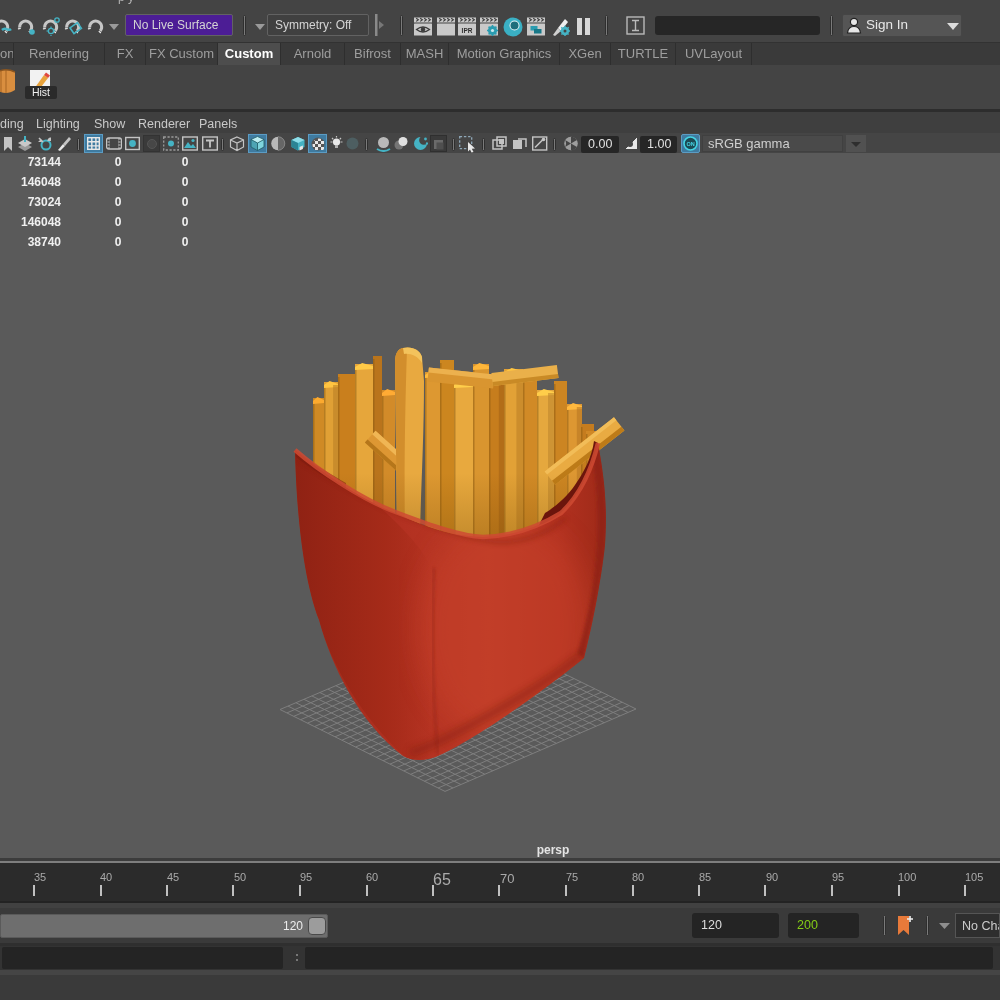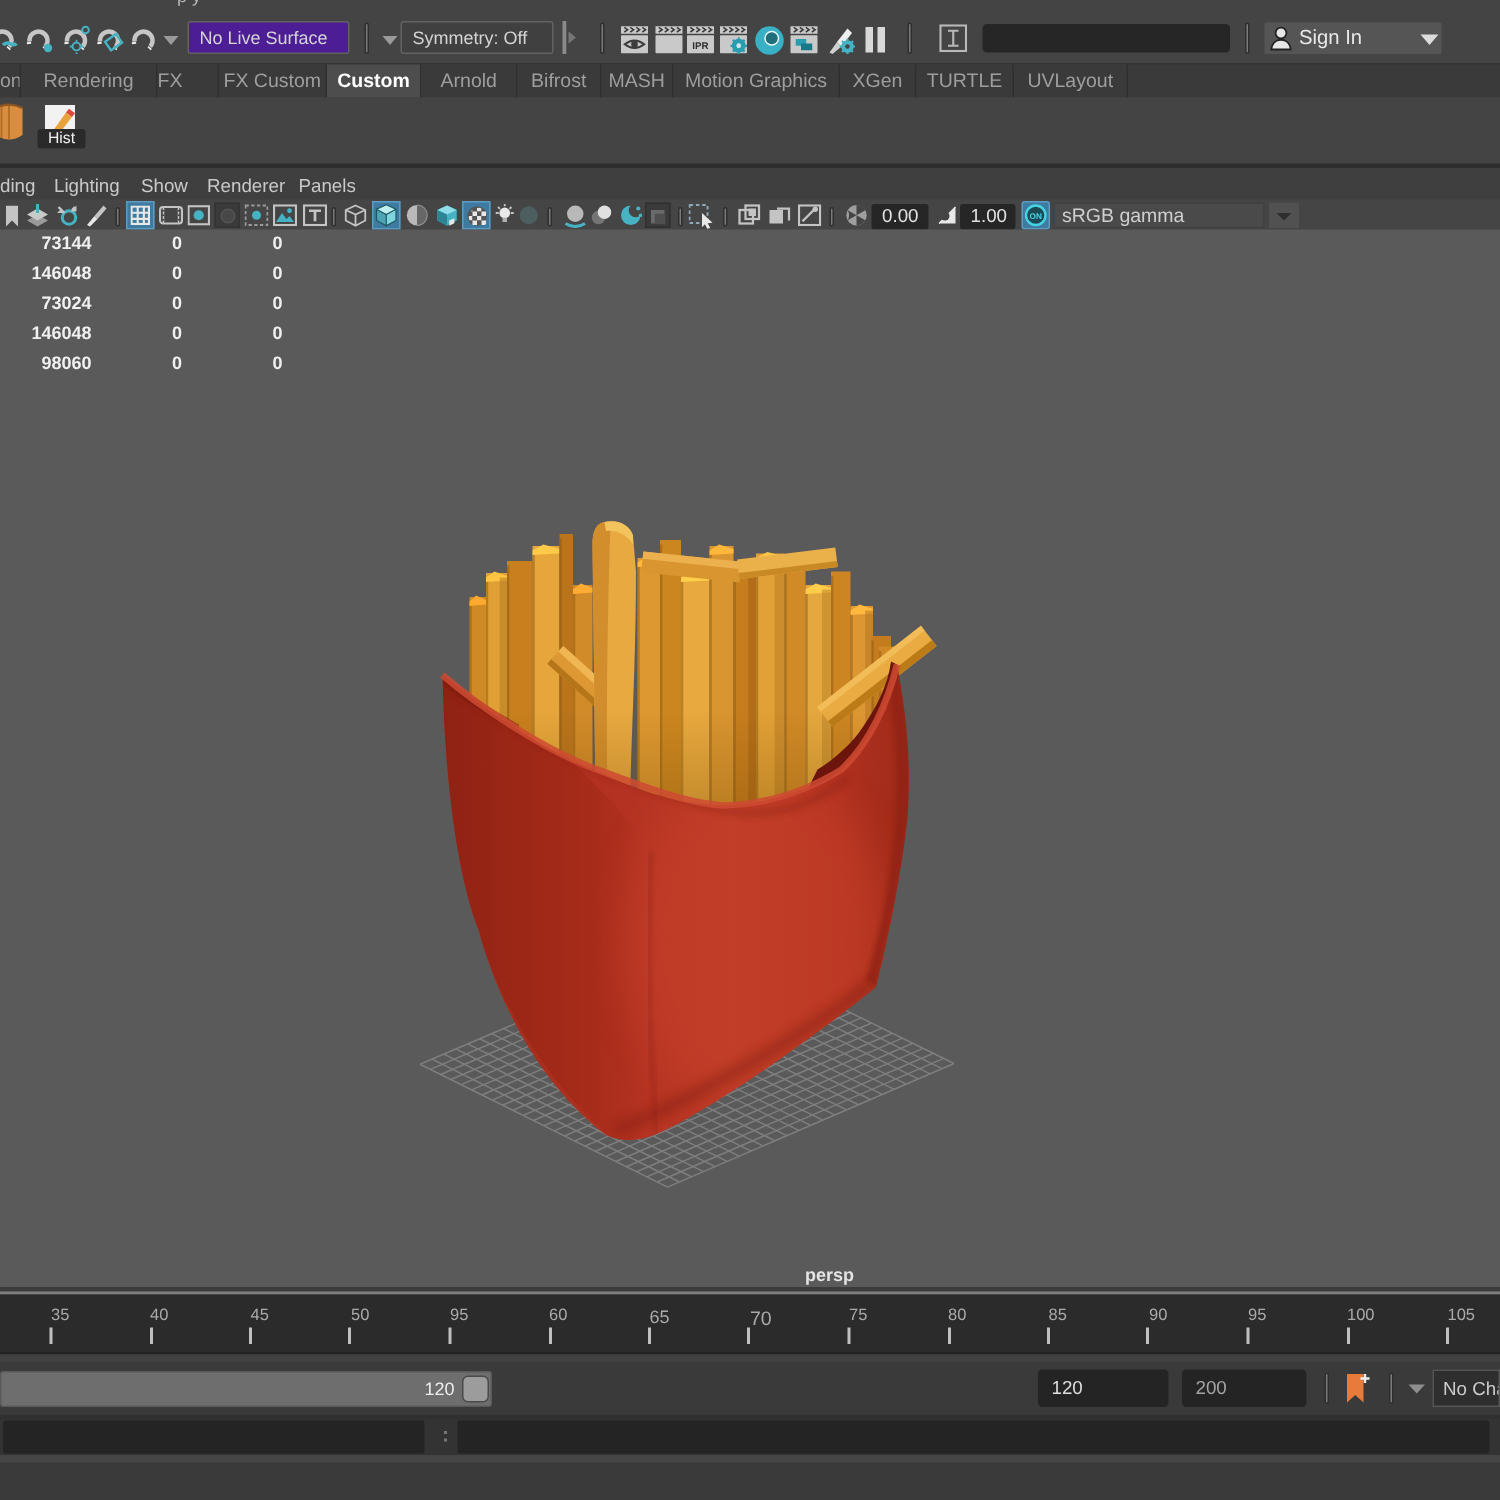--- a/index.html
+++ b/index.html
@@ -112,21 +112,21 @@
       <circle cx="9" cy="6" r="3.6" fill="#e6e6e6" stroke="#222" stroke-width="1.2"></circle>
       <path d="M2.5,17 C3,12.5 6,10.5 9,10.5 C12,10.5 15,12.5 15.5,17 Z" fill="#e6e6e6" stroke="#222" stroke-width="1.2"></path>
     </svg>
 <div style="position:absolute;left:866px;top:17px;color:#e8e8e8;font-size:13.5px">Sign In</div>
 <svg class="icon" style="left:946px;top:22px" width="14" height="9" viewBox="0 0 14 9">
       <path d="M1,1 L13,1 L7,8 Z" fill="#dcdcdc"></path>
     </svg>
 <div style="position:absolute;left:0;top:42px;width:1000px;height:23px;background:#3a3a3a;border-top:1px solid #323232"></div>
 <div style="position:absolute;left:0px;top:43px;width:14px;height:22px;background:#3a3a3a;border-right:1px solid #2e2e2e;color:#9e9e9e;font-size:13px;font-weight:400;text-align:center;line-height:22px;white-space:nowrap;overflow:hidden">on</div>
 <div style="position:absolute;left:14px;top:43px;width:91px;height:22px;background:#3a3a3a;border-right:1px solid #2e2e2e;color:#9e9e9e;font-size:13px;font-weight:400;text-align:center;line-height:22px;white-space:nowrap;overflow:hidden">Rendering</div>
-<div style="position:absolute;left:105px;top:43px;width:41px;height:22px;background:#3a3a3a;border-right:1px solid #2e2e2e;color:#9e9e9e;font-size:13px;font-weight:400;line-height:22px;white-space:nowrap;overflow:hidden">FX</div>
+<div style="position:absolute;left:105px;top:43px;width:41px;height:22px;background:#3a3a3a;border-right:1px solid #2e2e2e;color:#9e9e9e;font-size:13px;font-weight:400;text-align:center;line-height:22px;white-space:nowrap;overflow:hidden">FX</div>
 <div style="position:absolute;left:146px;top:43px;width:72px;height:22px;background:#3a3a3a;border-right:1px solid #2e2e2e;color:#9e9e9e;font-size:13px;font-weight:400;text-align:center;line-height:22px;white-space:nowrap;overflow:hidden">FX Custom</div>
 <div style="position:absolute;left:218px;top:43px;width:63px;height:22px;background:#4d4d4d;border-right:1px solid #2e2e2e;color:#ffffff;font-size:13px;font-weight:700;text-align:center;line-height:22px;white-space:nowrap;overflow:hidden">Custom</div>
 <div style="position:absolute;left:281px;top:43px;width:64px;height:22px;background:#3a3a3a;border-right:1px solid #2e2e2e;color:#9e9e9e;font-size:13px;font-weight:400;text-align:center;line-height:22px;white-space:nowrap;overflow:hidden">Arnold</div>
 <div style="position:absolute;left:345px;top:43px;width:56px;height:22px;background:#3a3a3a;border-right:1px solid #2e2e2e;color:#9e9e9e;font-size:13px;font-weight:400;text-align:center;line-height:22px;white-space:nowrap;overflow:hidden">Bifrost</div>
 <div style="position:absolute;left:401px;top:43px;width:48px;height:22px;background:#3a3a3a;border-right:1px solid #2e2e2e;color:#9e9e9e;font-size:13px;font-weight:400;text-align:center;line-height:22px;white-space:nowrap;overflow:hidden">MASH</div>
 <div style="position:absolute;left:449px;top:43px;width:111px;height:22px;background:#3a3a3a;border-right:1px solid #2e2e2e;color:#9e9e9e;font-size:13px;font-weight:400;text-align:center;line-height:22px;white-space:nowrap;overflow:hidden">Motion Graphics</div>
 <div style="position:absolute;left:560px;top:43px;width:51px;height:22px;background:#3a3a3a;border-right:1px solid #2e2e2e;color:#9e9e9e;font-size:13px;font-weight:400;text-align:center;line-height:22px;white-space:nowrap;overflow:hidden">XGen</div>
 <div style="position:absolute;left:611px;top:43px;width:65px;height:22px;background:#3a3a3a;border-right:1px solid #2e2e2e;color:#9e9e9e;font-size:13px;font-weight:400;text-align:center;line-height:22px;white-space:nowrap;overflow:hidden">TURTLE</div>
 <div style="position:absolute;left:676px;top:43px;width:76px;height:22px;background:#3a3a3a;border-right:1px solid #2e2e2e;color:#9e9e9e;font-size:13px;font-weight:400;text-align:center;line-height:22px;white-space:nowrap;overflow:hidden">UVLayout</div>
 <div style="position:absolute;left:0;top:65px;width:1000px;height:45px;background:#444444"></div>
@@ -491,40 +491,40 @@
 <div style="position:absolute;left:167px;top:155px;width:36px;text-align:center;color:#f0f0f0;font-size:12px;font-weight:700">0</div>
 <div style="position:absolute;left:0px;top:175px;width:61px;text-align:right;color:#f0f0f0;font-size:12px;font-weight:700">146048</div>
 <div style="position:absolute;left:100px;top:175px;width:36px;text-align:center;color:#f0f0f0;font-size:12px;font-weight:700">0</div>
 <div style="position:absolute;left:167px;top:175px;width:36px;text-align:center;color:#f0f0f0;font-size:12px;font-weight:700">0</div>
 <div style="position:absolute;left:0px;top:195px;width:61px;text-align:right;color:#f0f0f0;font-size:12px;font-weight:700">73024</div>
 <div style="position:absolute;left:100px;top:195px;width:36px;text-align:center;color:#f0f0f0;font-size:12px;font-weight:700">0</div>
 <div style="position:absolute;left:167px;top:195px;width:36px;text-align:center;color:#f0f0f0;font-size:12px;font-weight:700">0</div>
 <div style="position:absolute;left:0px;top:215px;width:61px;text-align:right;color:#f0f0f0;font-size:12px;font-weight:700">146048</div>
 <div style="position:absolute;left:100px;top:215px;width:36px;text-align:center;color:#f0f0f0;font-size:12px;font-weight:700">0</div>
 <div style="position:absolute;left:167px;top:215px;width:36px;text-align:center;color:#f0f0f0;font-size:12px;font-weight:700">0</div>
-<div style="position:absolute;left:0px;top:235px;width:61px;text-align:right;color:#f0f0f0;font-size:12px;font-weight:700">98060</div>
+<div style="position:absolute;left:0px;top:235px;width:61px;text-align:right;color:#f0f0f0;font-size:12px;font-weight:700">38740</div>
 <div style="position:absolute;left:100px;top:235px;width:36px;text-align:center;color:#f0f0f0;font-size:12px;font-weight:700">0</div>
 <div style="position:absolute;left:167px;top:235px;width:36px;text-align:center;color:#f0f0f0;font-size:12px;font-weight:700">0</div>
 <div style="position:absolute;left:503px;top:843px;width:100px;text-align:center;color:#e4e4e4;font-size:12px;font-weight:700">persp</div>
 <div style="position:absolute;left:0;top:858px;width:1000px;height:3px;background:#3c3c3c"></div>
 <div style="position:absolute;left:0;top:861px;width:1000px;height:2px;background:#7e7e7e"></div>
 <div style="position:absolute;left:0;top:863px;width:1000px;height:38px;background:#2b2b2b"></div>
 <div style="position:absolute;left:34px;top:871px;color:#aaaaaa;font-size:11px;white-space:nowrap">35</div>
 <div style="position:absolute;left:33px;top:885px;width:2px;height:11px;background:#c0c0c0"></div>
 <div style="position:absolute;left:100px;top:871px;color:#aaaaaa;font-size:11px;white-space:nowrap">40</div>
 <div style="position:absolute;left:100px;top:885px;width:2px;height:11px;background:#c0c0c0"></div>
 <div style="position:absolute;left:167px;top:871px;color:#aaaaaa;font-size:11px;white-space:nowrap">45</div>
 <div style="position:absolute;left:166px;top:885px;width:2px;height:11px;background:#c0c0c0"></div>
 <div style="position:absolute;left:234px;top:871px;color:#aaaaaa;font-size:11px;white-space:nowrap">50</div>
 <div style="position:absolute;left:232px;top:885px;width:2px;height:11px;background:#c0c0c0"></div>
 <div style="position:absolute;left:300px;top:871px;color:#aaaaaa;font-size:11px;white-space:nowrap">95</div>
 <div style="position:absolute;left:299px;top:885px;width:2px;height:11px;background:#c0c0c0"></div>
 <div style="position:absolute;left:366px;top:871px;color:#aaaaaa;font-size:11px;white-space:nowrap">60</div>
 <div style="position:absolute;left:366px;top:885px;width:2px;height:11px;background:#c0c0c0"></div>
-<div style="position:absolute;left:433px;top:871px;color:#aaaaaa;font-size:12px;white-space:nowrap">65</div>
+<div style="position:absolute;left:433px;top:871px;color:#aaaaaa;font-size:16px;white-space:nowrap">65</div>
 <div style="position:absolute;left:432px;top:885px;width:2px;height:11px;background:#c0c0c0"></div>
 <div style="position:absolute;left:500px;top:871px;color:#aaaaaa;font-size:13px;white-space:nowrap">70</div>
 <div style="position:absolute;left:498px;top:885px;width:2px;height:11px;background:#c0c0c0"></div>
 <div style="position:absolute;left:566px;top:871px;color:#aaaaaa;font-size:11px;white-space:nowrap">75</div>
 <div style="position:absolute;left:565px;top:885px;width:2px;height:11px;background:#c0c0c0"></div>
 <div style="position:absolute;left:632px;top:871px;color:#aaaaaa;font-size:11px;white-space:nowrap">80</div>
 <div style="position:absolute;left:632px;top:885px;width:2px;height:11px;background:#c0c0c0"></div>
 <div style="position:absolute;left:699px;top:871px;color:#aaaaaa;font-size:11px;white-space:nowrap">85</div>
 <div style="position:absolute;left:698px;top:885px;width:2px;height:11px;background:#c0c0c0"></div>
 <div style="position:absolute;left:766px;top:871px;color:#aaaaaa;font-size:11px;white-space:nowrap">90</div>
@@ -535,21 +535,21 @@
 <div style="position:absolute;left:898px;top:885px;width:2px;height:11px;background:#c0c0c0"></div>
 <div style="position:absolute;left:965px;top:871px;color:#aaaaaa;font-size:11px;white-space:nowrap">105</div>
 <div style="position:absolute;left:964px;top:885px;width:2px;height:11px;background:#c0c0c0"></div>
 <div style="position:absolute;left:0;top:901px;width:1000px;height:2px;background:#232323"></div>
 <div style="position:absolute;left:0;top:903px;width:1000px;height:5px;background:#414141"></div>
 <div style="position:absolute;left:0;top:908px;width:1000px;height:35px;background:#3a3a3a"></div>
 <div style="position:absolute;left:0;top:914px;width:328px;height:24px;background:#6e6e6e;border-radius:2px;border:1px solid #5a5a5a"></div>
 <div style="position:absolute;left:283px;top:919px;width:24px;color:#ededed;font-size:12px">120</div>
 <div style="position:absolute;left:308px;top:917px;width:18px;height:18px;background:#9c9c9c;border:1px solid #4a4a4a;border-radius:4px"></div>
 <div style="position:absolute;left:692px;top:913px;width:87px;height:25px;background:#242424;border-radius:3px;color:#dddddd;font-size:12.5px;line-height:25px;padding-left:9px">120</div>
-<div style="position:absolute;left:788px;top:913px;width:83px;height:25px;background:#242424;border-radius:3px;color:#a3a3a3;font-size:12.5px;line-height:25px;padding-left:9px">200</div>
+<div style="position:absolute;left:788px;top:913px;width:71px;height:25px;background:#242424;border-radius:3px;color:#84cc16;font-size:12.5px;line-height:25px;padding-left:9px">200</div>
 <div class="grip" style="left:883px;top:915px;height:21px;"></div>
 <svg class="icon" style="left:896px;top:914px" width="18" height="24" viewBox="0 0 18 24">
       <path d="M2,2 L13,2 L13,21 L7.5,16 L2,21 Z" fill="#e87a3a"></path>
       <path d="M11,2 h6 M14,-1 v6" stroke="#f0f0f0" stroke-width="1.6" transform="translate(0,3)"></path>
     </svg>
 <div class="grip" style="left:926px;top:915px;height:21px;"></div>
 <svg class="icon" style="left:938px;top:922px" width="13" height="8" viewBox="0 0 13 8">
       <path d="M1,1 L12,1 L6.5,7 Z" fill="#8e8e8e"></path>
     </svg>
 <div style="position:absolute;left:955px;top:913px;width:45px;height:25px;background:#2e2e2e;border:1px solid #555;color:#cccccc;font-size:12.5px;line-height:24px;padding-left:6px;white-space:nowrap;overflow:hidden">No Cha</div>

